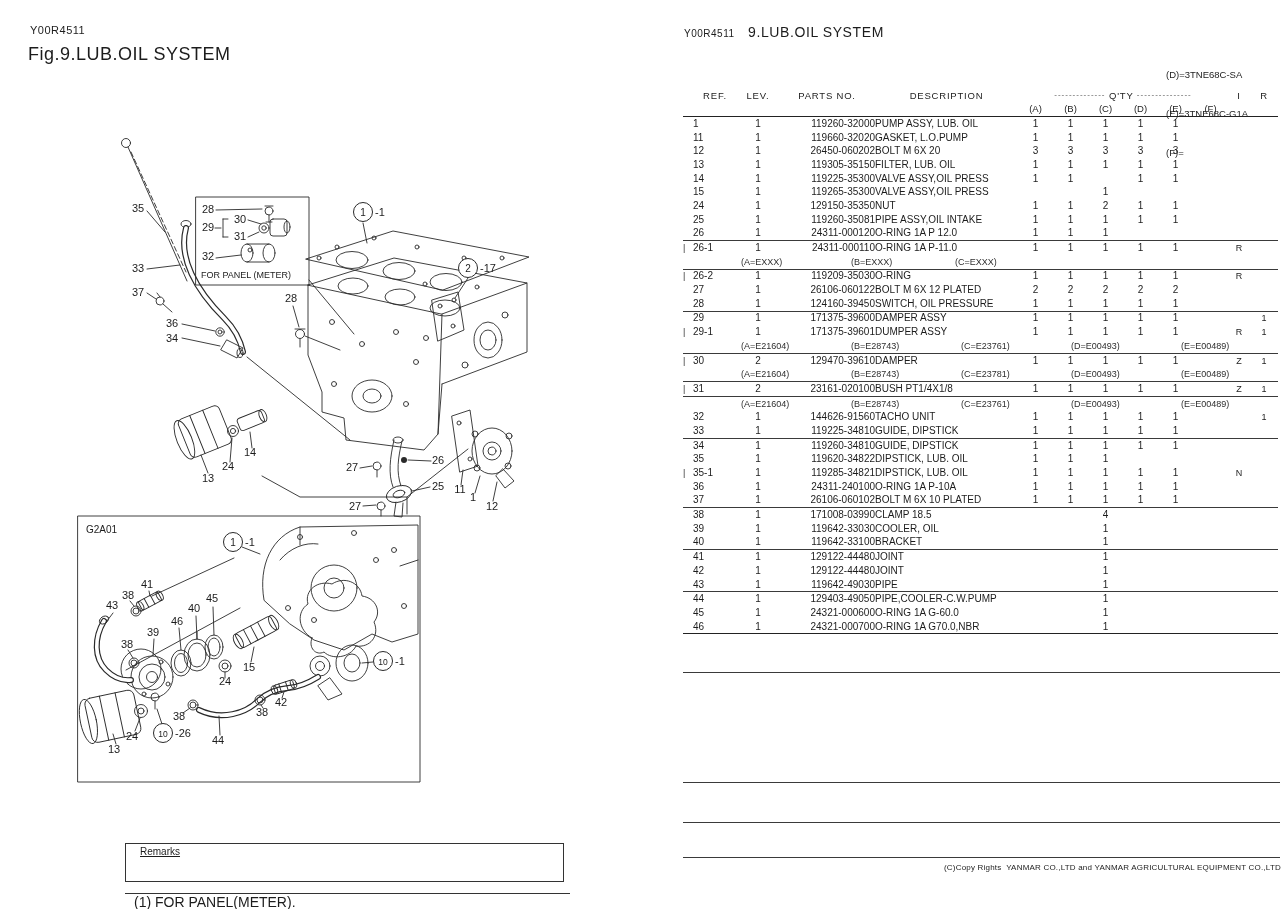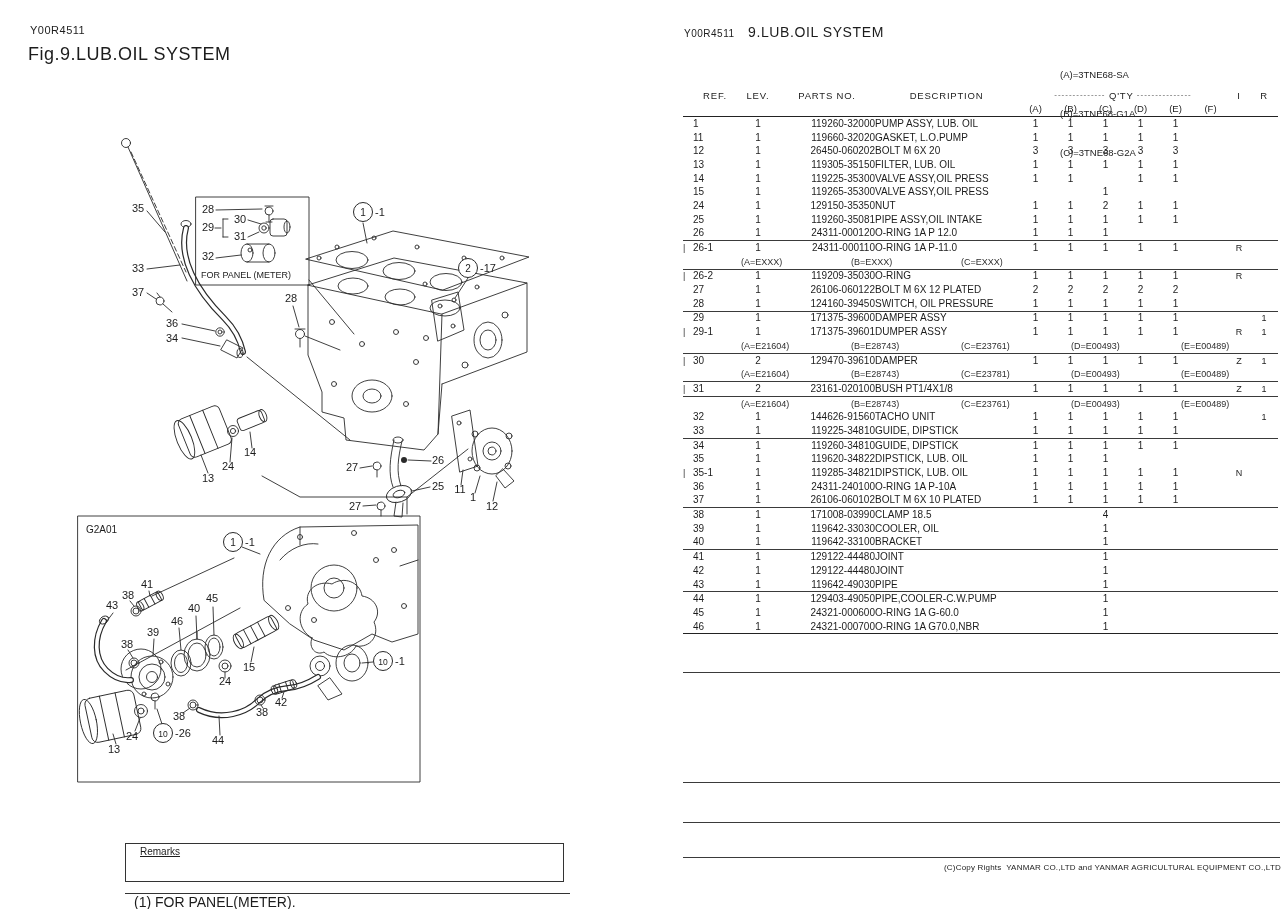--- a/index.html
+++ b/index.html
@@ -348,24 +348,24 @@
         <text x="395" y="665" class="cs">-1</text>
         <circle cx="163" cy="733" r="9.5" fill="#fff" stroke="#2a2a2a"></circle>
         <text x="163" y="736.5" class="cn" font-size="8.5">10</text>
         <text x="175" y="737" class="cs">-26</text>
       </g>
   </svg>
 
   <div class="abs doc-code-right">Y00R4511</div>
   <div class="abs section-title">9.LUB.OIL SYSTEM</div>
 
-  <div class="abs spec-col spec-a">
-    <div>(A)=3TNE68-SA</div>
-    <div>(B)=3TNE68-G1A</div>
-    <div>(C)=3TNE68-G2A</div>
+  <div class="abs spec-col spec-b">
+    <div>(D)=3TNE68C-SA</div>
+    <div>(E)=3TNE68C-G1A</div>
+    <div>(F)=</div>
   </div>
 
   <table class="parts">
     <colgroup>
       <col style="width:10px">
         <col style="width:44px">
         <col style="width:42px">
       <col style="width:96px">
         <col style="width:143px">
       <col style="width:35px">
@@ -548,21 +548,21 @@
           <td class="q">1</td>
           <td class="q">1</td>
           <td class="q"></td>
           <td class="icol">R</td>
           <td class="rcol"></td>
         </tr>
         <tr>
           <td colspan="13" class="noterow">
             <span style="left: 58px;">(A=EXXX)</span>
             <span style="left: 168px;">(B=EXXX)</span>
-            <span style="left: 278px;">(C=EXXX)</span>
+            <span style="left: 272px;">(C=EXXX)</span>
           </td>
         </tr>
         <tr class="sep">
           <td class="rev">|</td>
           <td class="ref">26-2</td>
           <td class="lev">1</td>
           <td class="pn">119209-35030</td>
           <td class="desc">O-RING</td>
           <td class="q">1</td>
           <td class="q">1</td>

